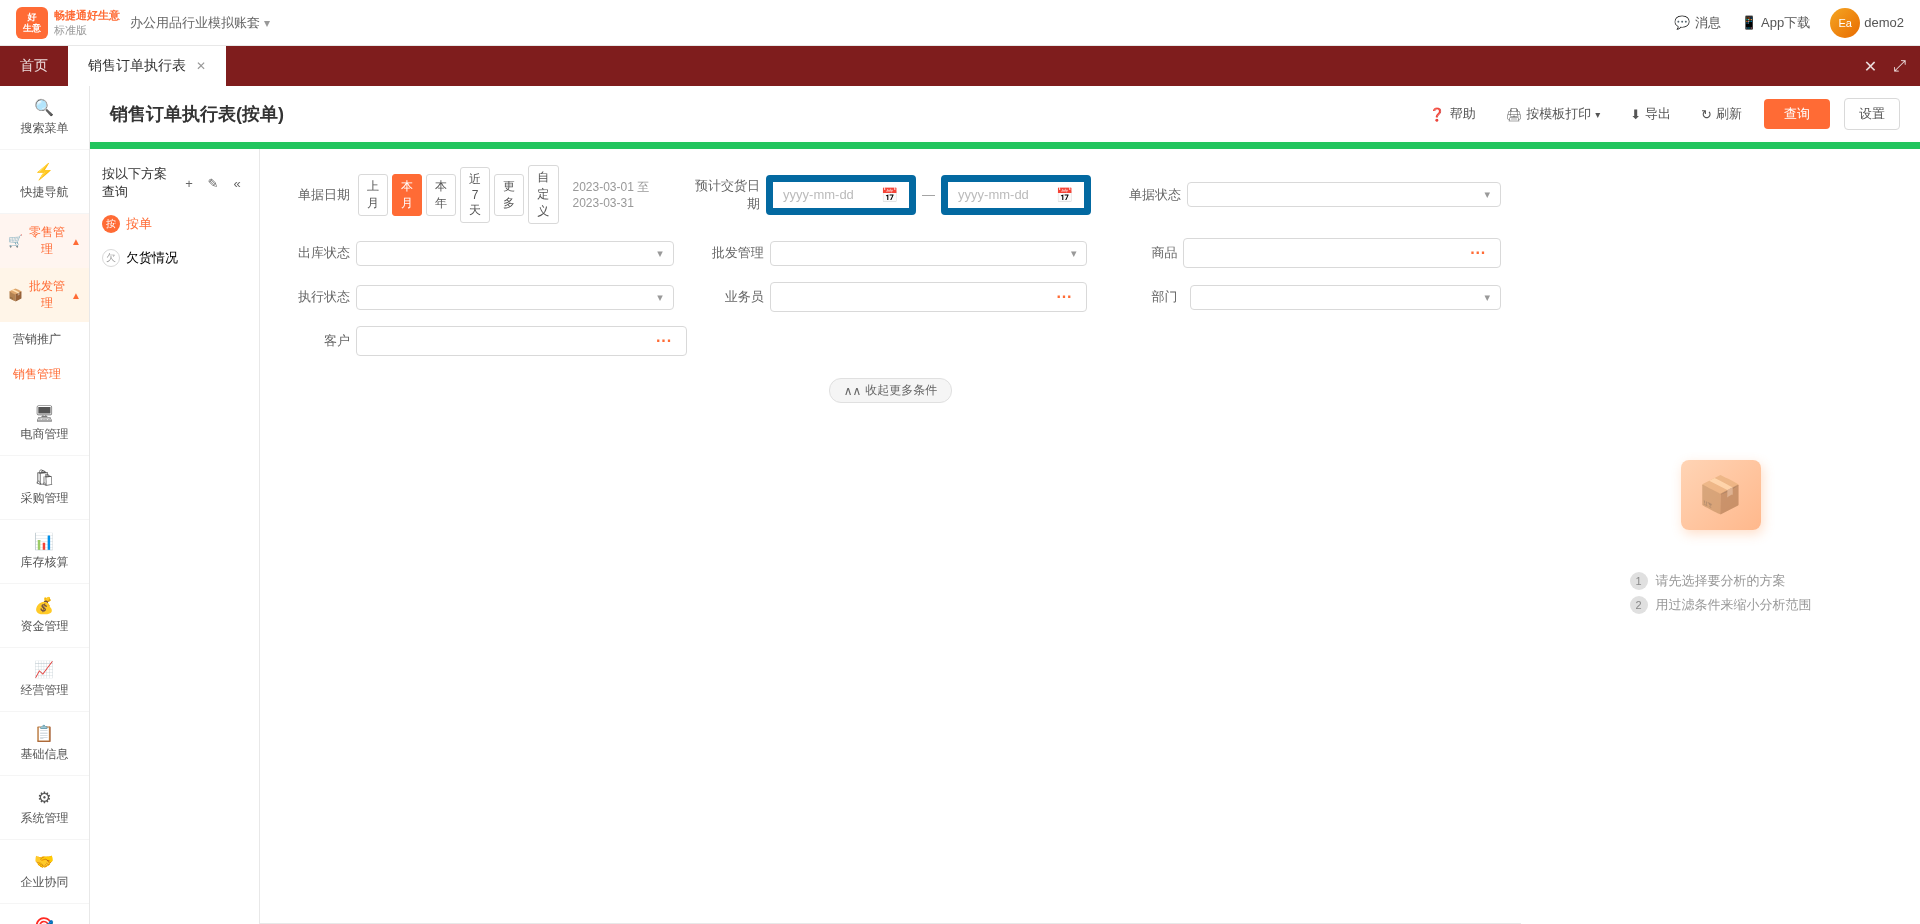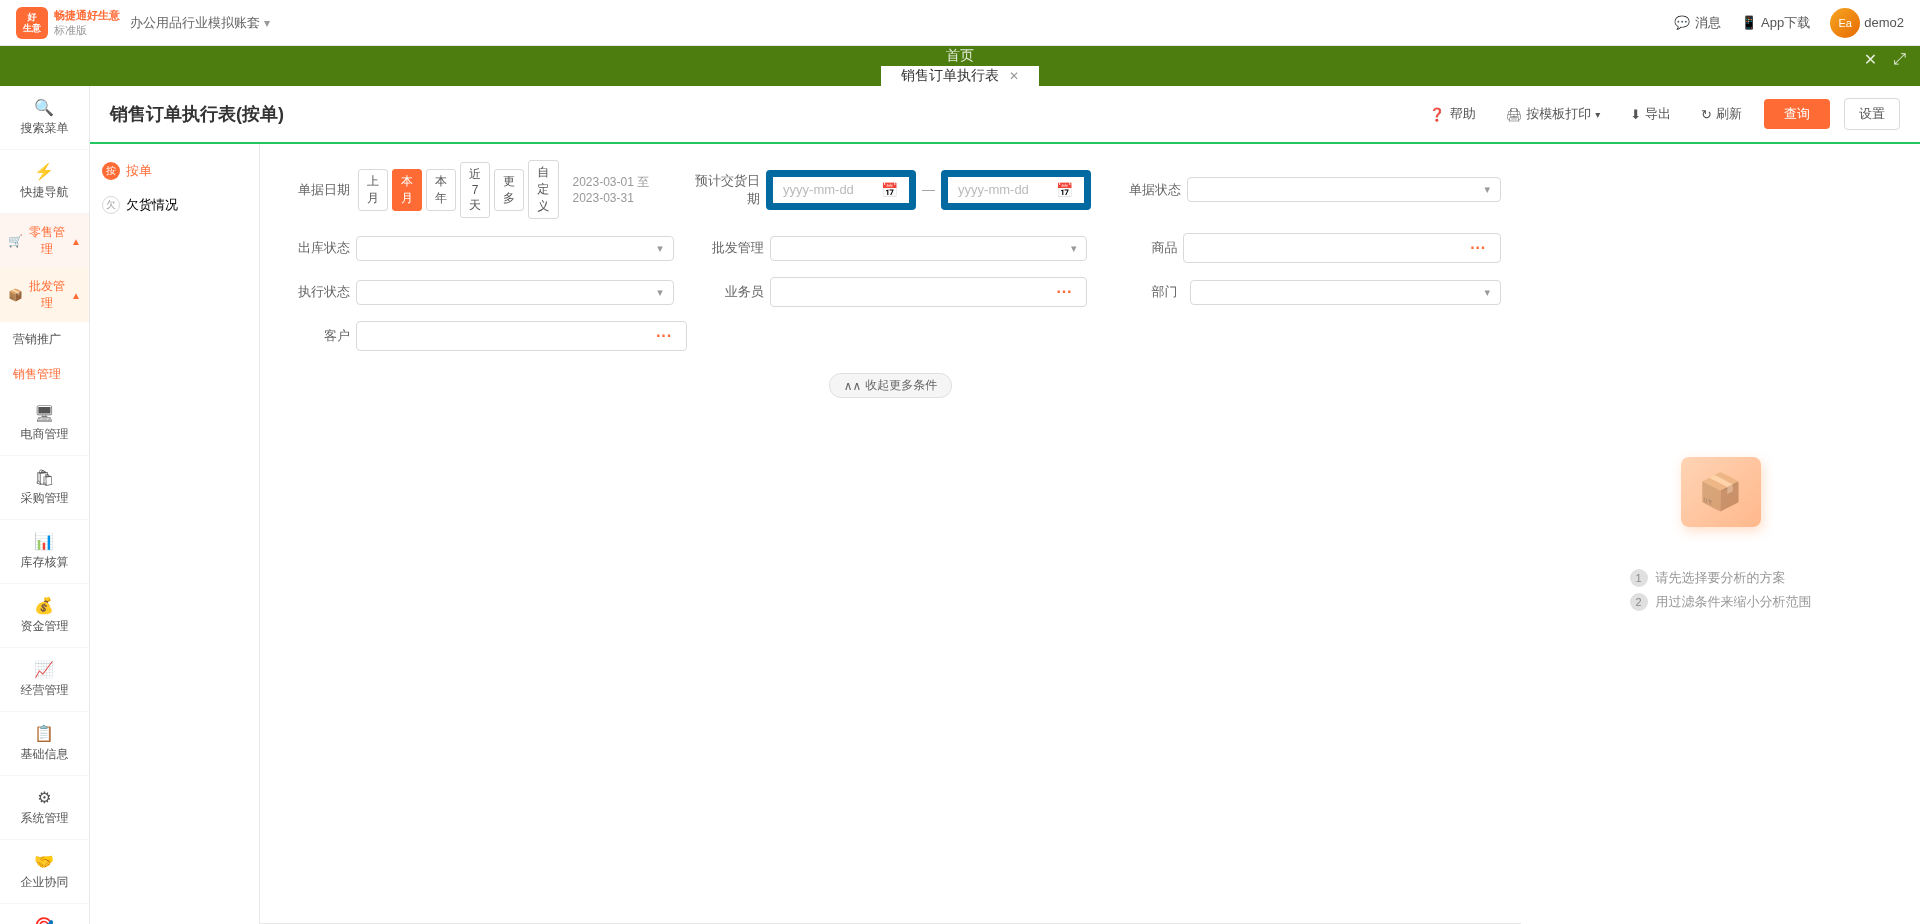--- a/index.html
+++ b/index.html
@@ -75,27 +75,26 @@
       display: flex;
       align-items: center;
       justify-content: center;
       color: white;
       font-size: 11px;
     }
 
     
     .nav-tabs {
       height: 40px;
-      background: #4d7c0f;
+      background: #7f1d1d;
       display: flex;
       align-items: center;
       padding: 0 0;
       flex-shrink: 0;
       position: relative;
-      flex-direction: column;
     }
     .nav-tab {
       height: 40px;
       padding: 0 20px;
       display: flex;
       align-items: center;
       color: rgba(255,255,255,0.85);
       cursor: pointer;
       font-size: 14px;
       gap: 6px;
@@ -140,21 +139,21 @@
       background: #f5f5f5;
     }
 
     
     .page-header {
       background: #fff;
       padding: 12px 20px 0 20px;
       display: flex;
       align-items: center;
       justify-content: space-between;
-      border-bottom: 2px solid #22c55e;
+      border-bottom: 7px solid #22c55e;
     }
     .page-title {
       font-size: 18px;
       font-weight: 600;
       color: #333;
       padding-bottom: 12px;
     }
     .page-header-actions {
       display: flex;
       align-items: center;
@@ -618,20 +617,28 @@
           <span>刷新</span>
         </div>
         <button class="btn-primary">查询</button>
         <button class="btn-secondary">设置</button>
       </div>
     </div>
 
     <div class="filter-and-content">
 
       <div class="left-scheme-panel">
+        <div class="scheme-panel-header">
+          <span>按以下方案查询</span>
+          <div class="scheme-panel-header-actions">
+            <div class="scheme-action-icon">+</div>
+            <div class="scheme-action-icon">✎</div>
+            <div class="scheme-action-icon">«</div>
+          </div>
+        </div>
         <div class="scheme-item active">
           <div class="scheme-item-icon">按</div>
           <span>按单</span>
         </div>
         <div class="scheme-item">
           <div class="scheme-item-icon secondary">欠</div>
           <span>欠货情况</span>
         </div>
       </div>
 

